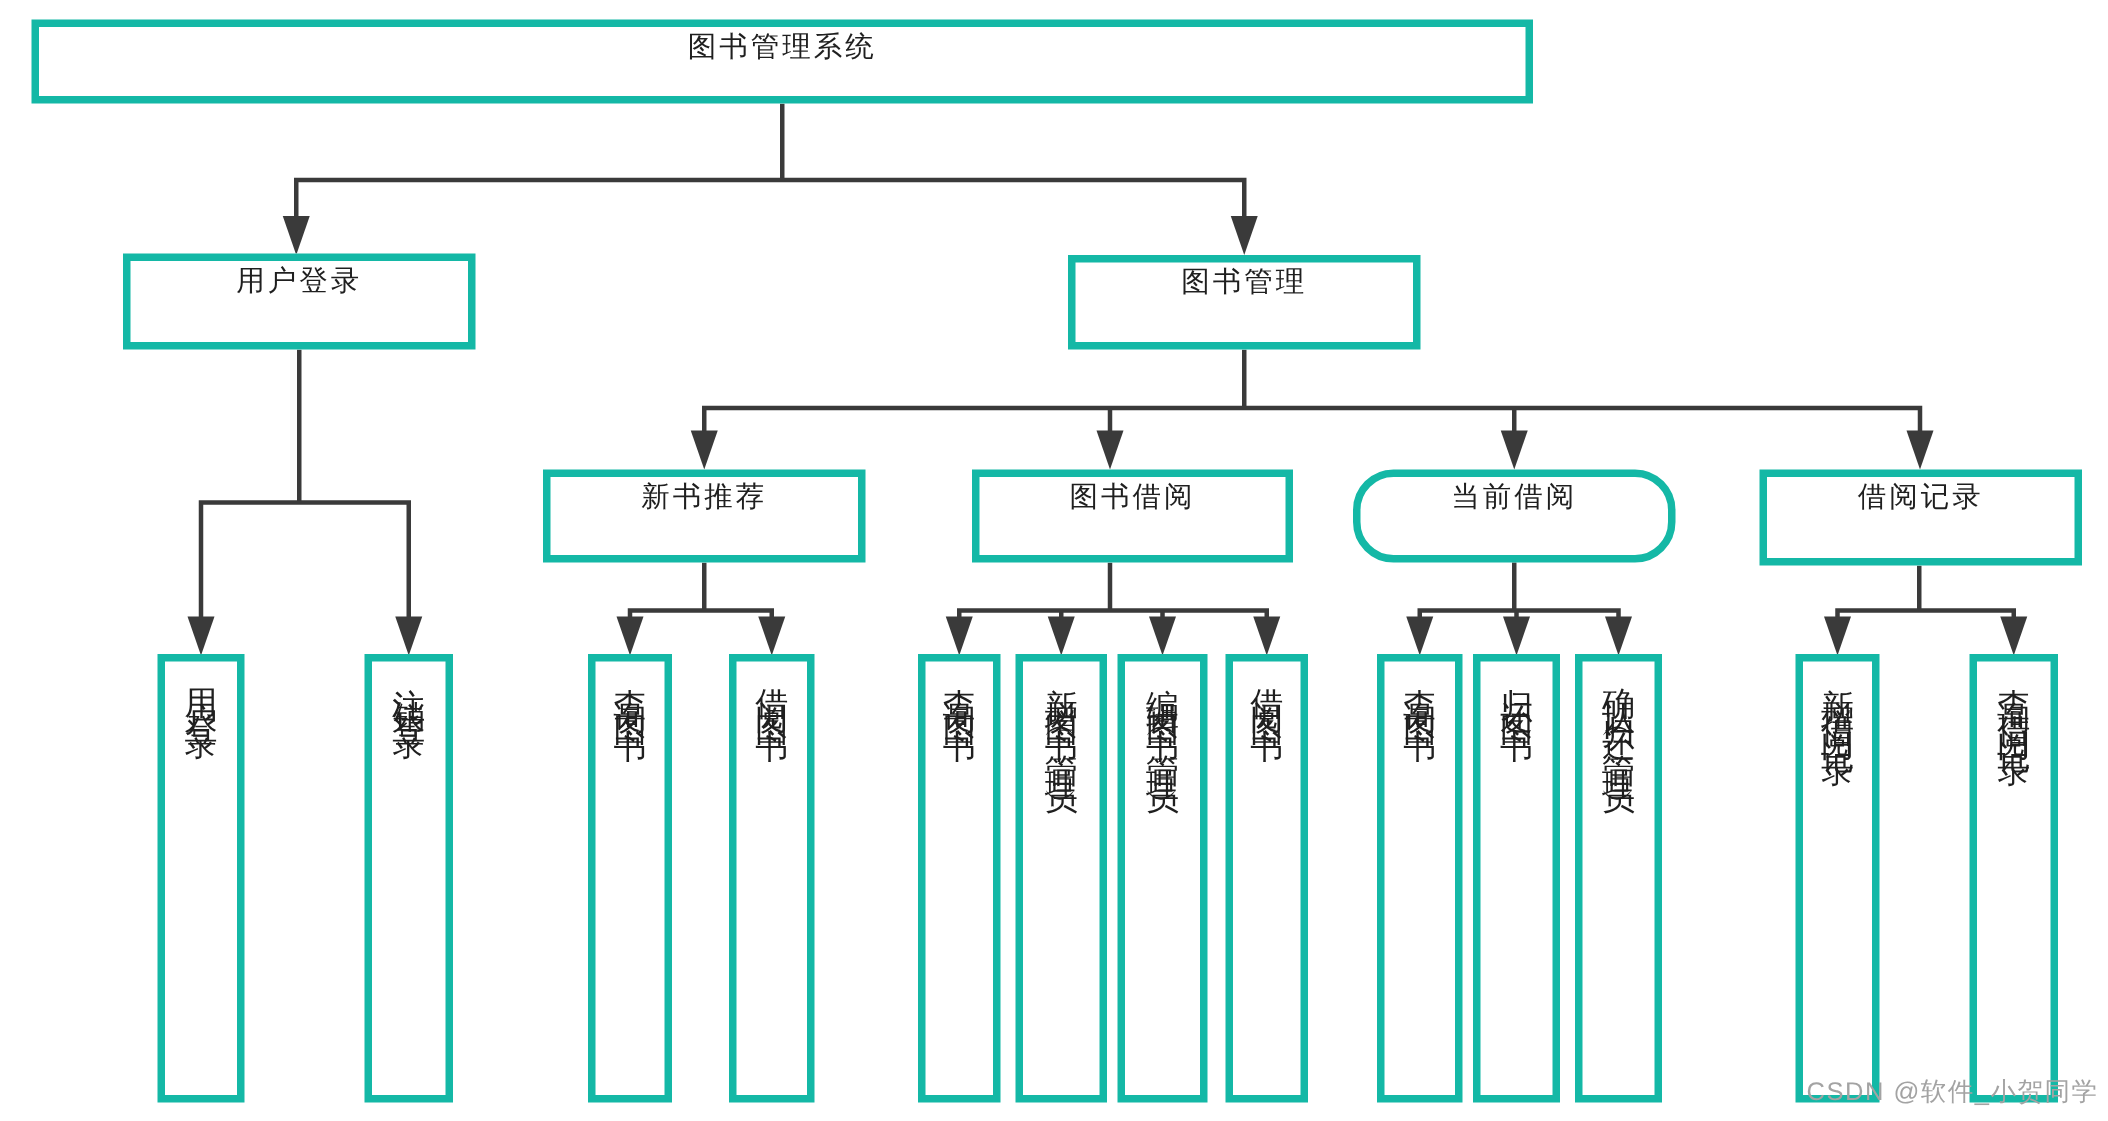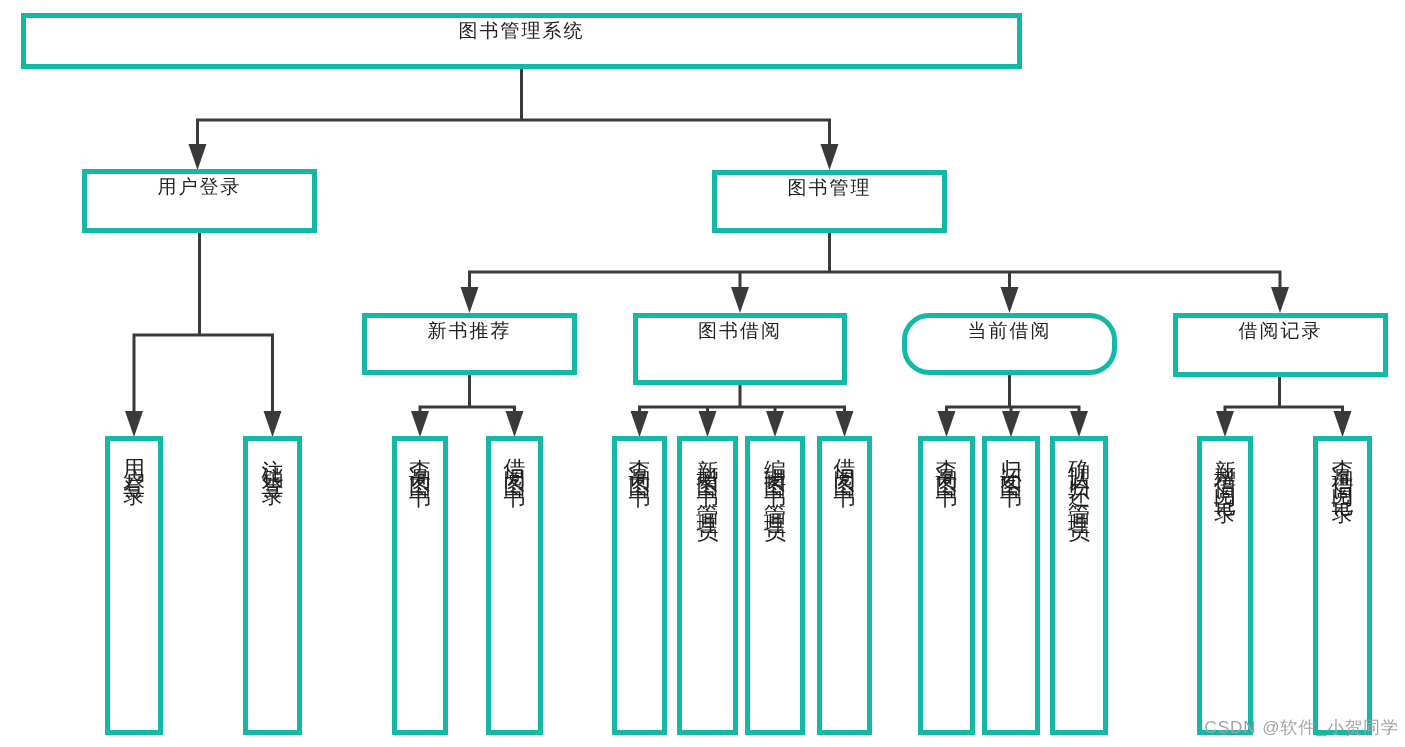--- a/index.html
+++ b/index.html
@@ -105,21 +105,21 @@
   <div class="box hbox" style="left:82px;top:169px;width:235px;height:64px;">
     <span>用户登录</span>
   </div>
   <div class="box hbox" style="left:712px;top:170px;width:235px;height:63px;">
     <span>图书管理</span>
   </div>
 
   <div class="box hbox" style="left:362px;top:313px;width:215px;height:62px;">
     <span>新书推荐</span>
   </div>
-  <div class="box hbox" style="left:633px;top:313px;width:214px;height:72px;">
+  <div class="box hbox" style="left:648px;top:313px;width:214px;height:62px;">
     <span>图书借阅</span>
   </div>
   <div class="box hbox" style="left:902px;top:313px;width:215px;height:62px;border-radius:27px;">
     <span>当前借阅</span>
   </div>
   <div class="box hbox" style="left:1173px;top:313px;width:215px;height:64px;">
     <span>借阅记录</span>
   </div>
 
   <div class="box leaf" style="left:105px;top:436px;width:58px;height:299px;">

